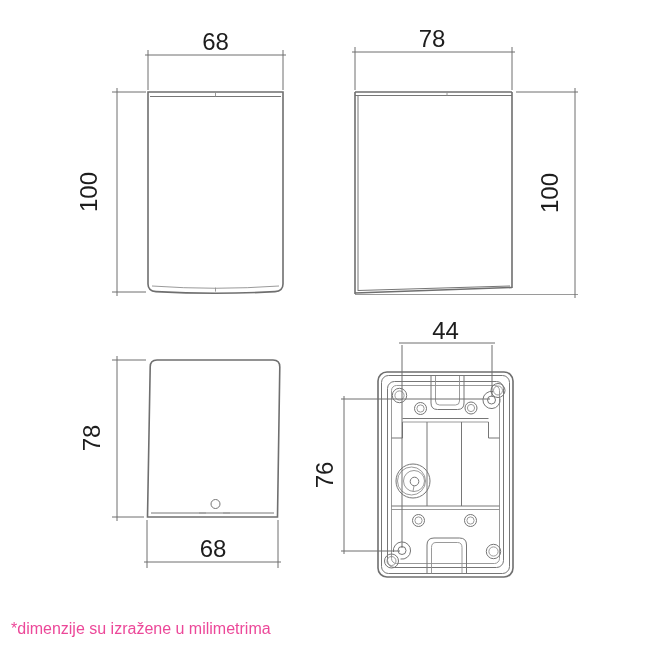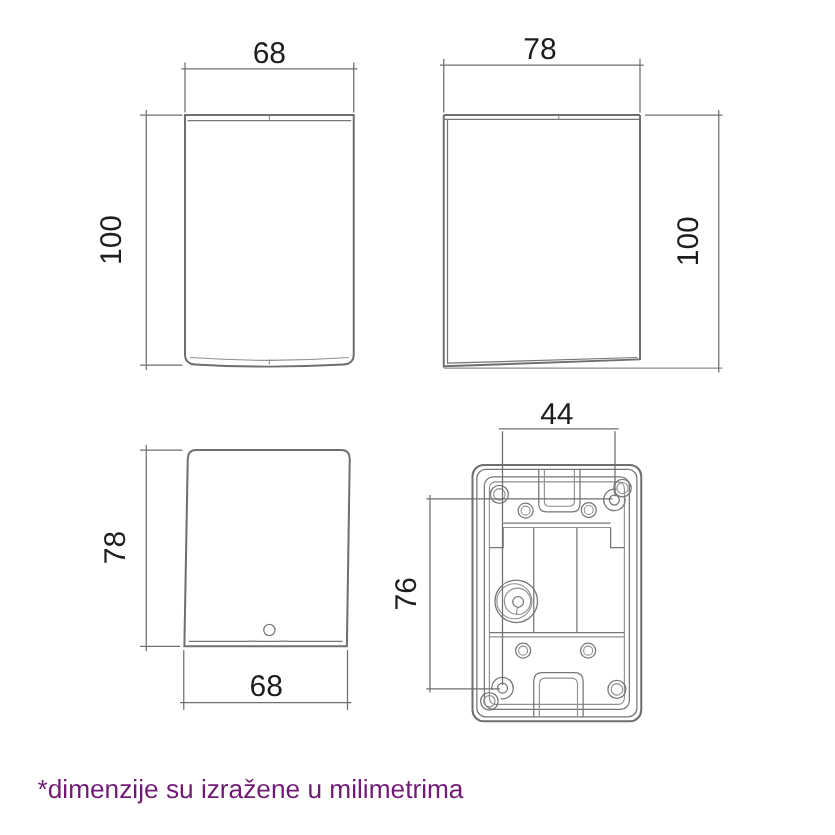--- a/index.html
+++ b/index.html
@@ -5,21 +5,21 @@
   html,body{margin:0;padding:0;background:#ffffff;}
   .canvas{position:relative;width:668px;height:668px;background:#ffffff;overflow:hidden;
           font-family:"Liberation Sans",sans-serif;}
   svg.drawing{position:absolute;left:0;top:0;}
   .drawing line,.drawing path,.drawing rect,.drawing circle{fill:none;stroke:#767676;stroke-width:1;}
   .drawing .sw15{stroke-width:1.6;stroke:#6f6f6f;}
   .drawing .thin{stroke-width:0.9;stroke:#8f8f8f;}
   .drawing .dim{stroke:#6f6f6f;stroke-width:1;}
   .drawing text.dim-label{fill:#1d1d1d;stroke:none;font-family:"Liberation Sans",sans-serif;
           font-size:24px;text-anchor:middle;}
-  .footnote{position:absolute;left:30px;top:620px;font-size:21px;color:#701a75;
+  .footnote{position:absolute;left:11px;top:620px;font-size:16px;color:#ec4899;
           font-family:"Liberation Sans",sans-serif;}
 </style>
 </head>
 <body>
 
 <div class="canvas">
 <svg class="drawing" width="668" height="668" viewBox="0 0 668 668">
 
   <g>
     <g>

